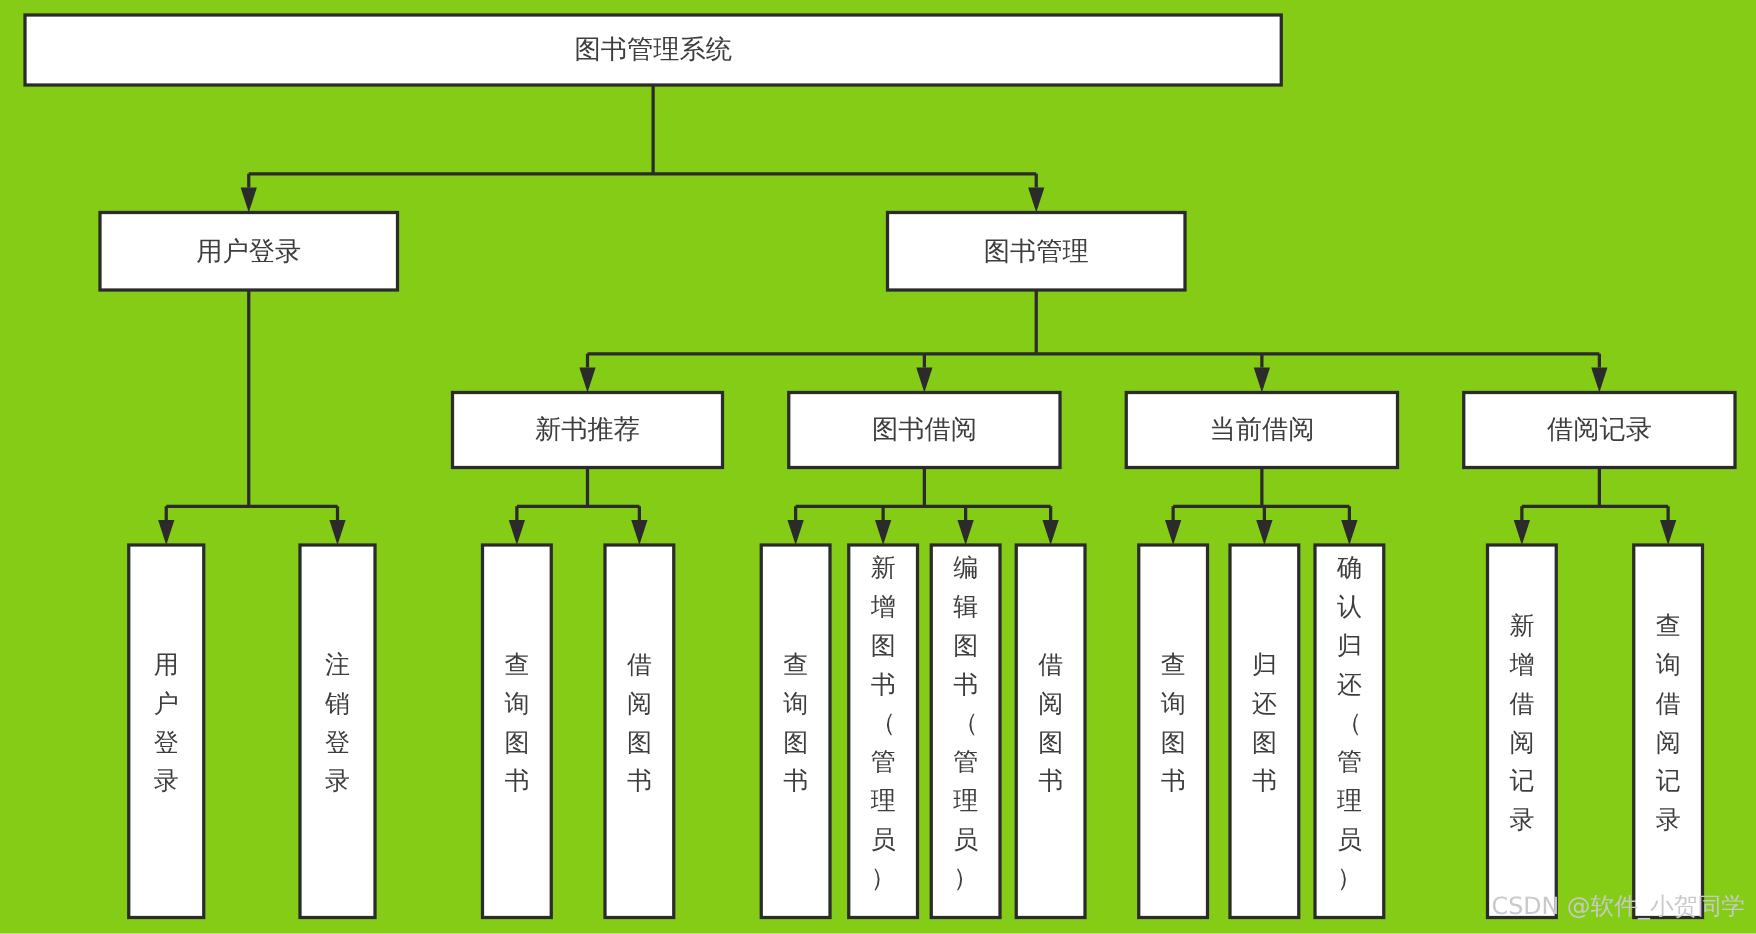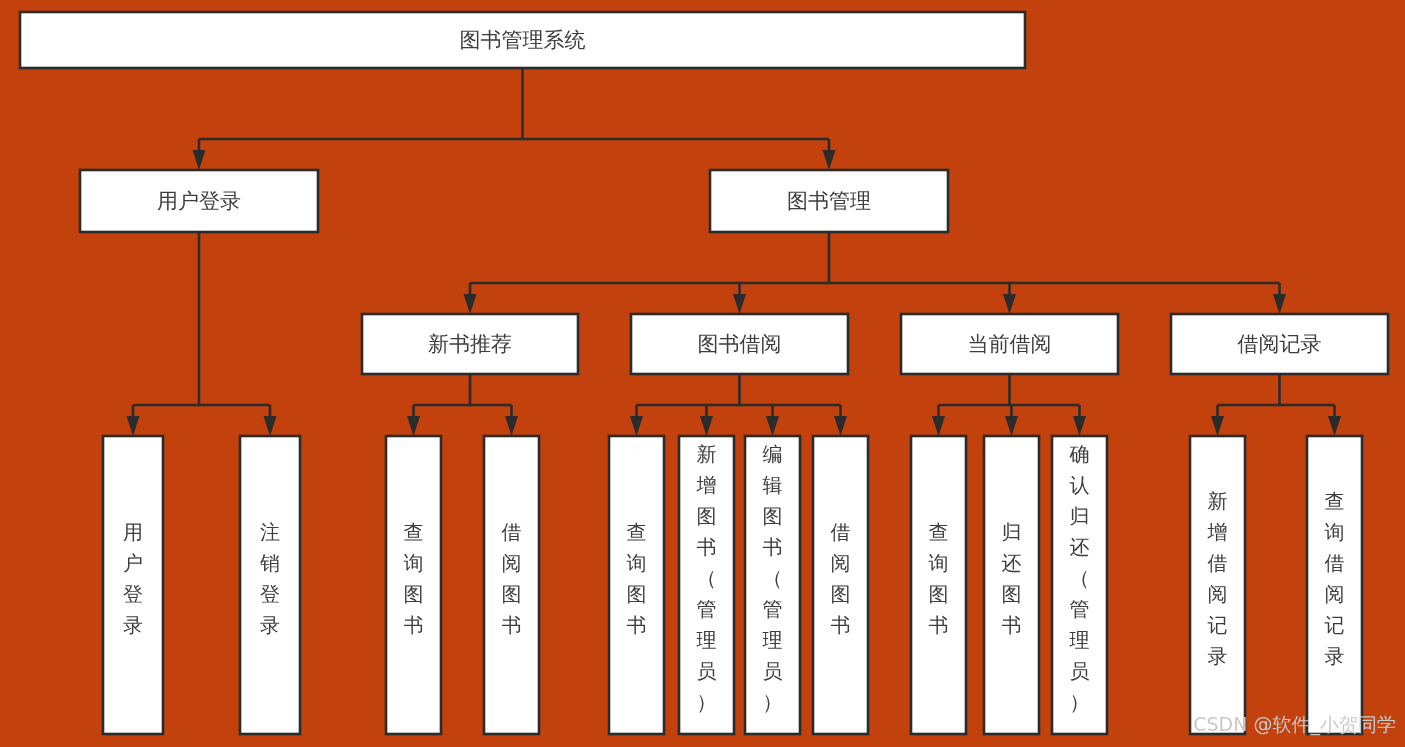--- a/index.html
+++ b/index.html
@@ -11,21 +11,21 @@
   body {
     font-family: "DejaVu Sans", "Liberation Sans", sans-serif;
     width: 1405px;
     height: 747px;
     overflow: hidden;
   }
   #diagram-root {
     position: relative;
     width: 1405px;
     height: 747px;
-    background: #c2410c;
+    background: #84cc16;
   }
   svg.chart-svg {
     position: absolute;
     left: 0;
     top: 0;
     width: 1405px;
     height: 747px;
     display: block;
   }
   .node-box {

